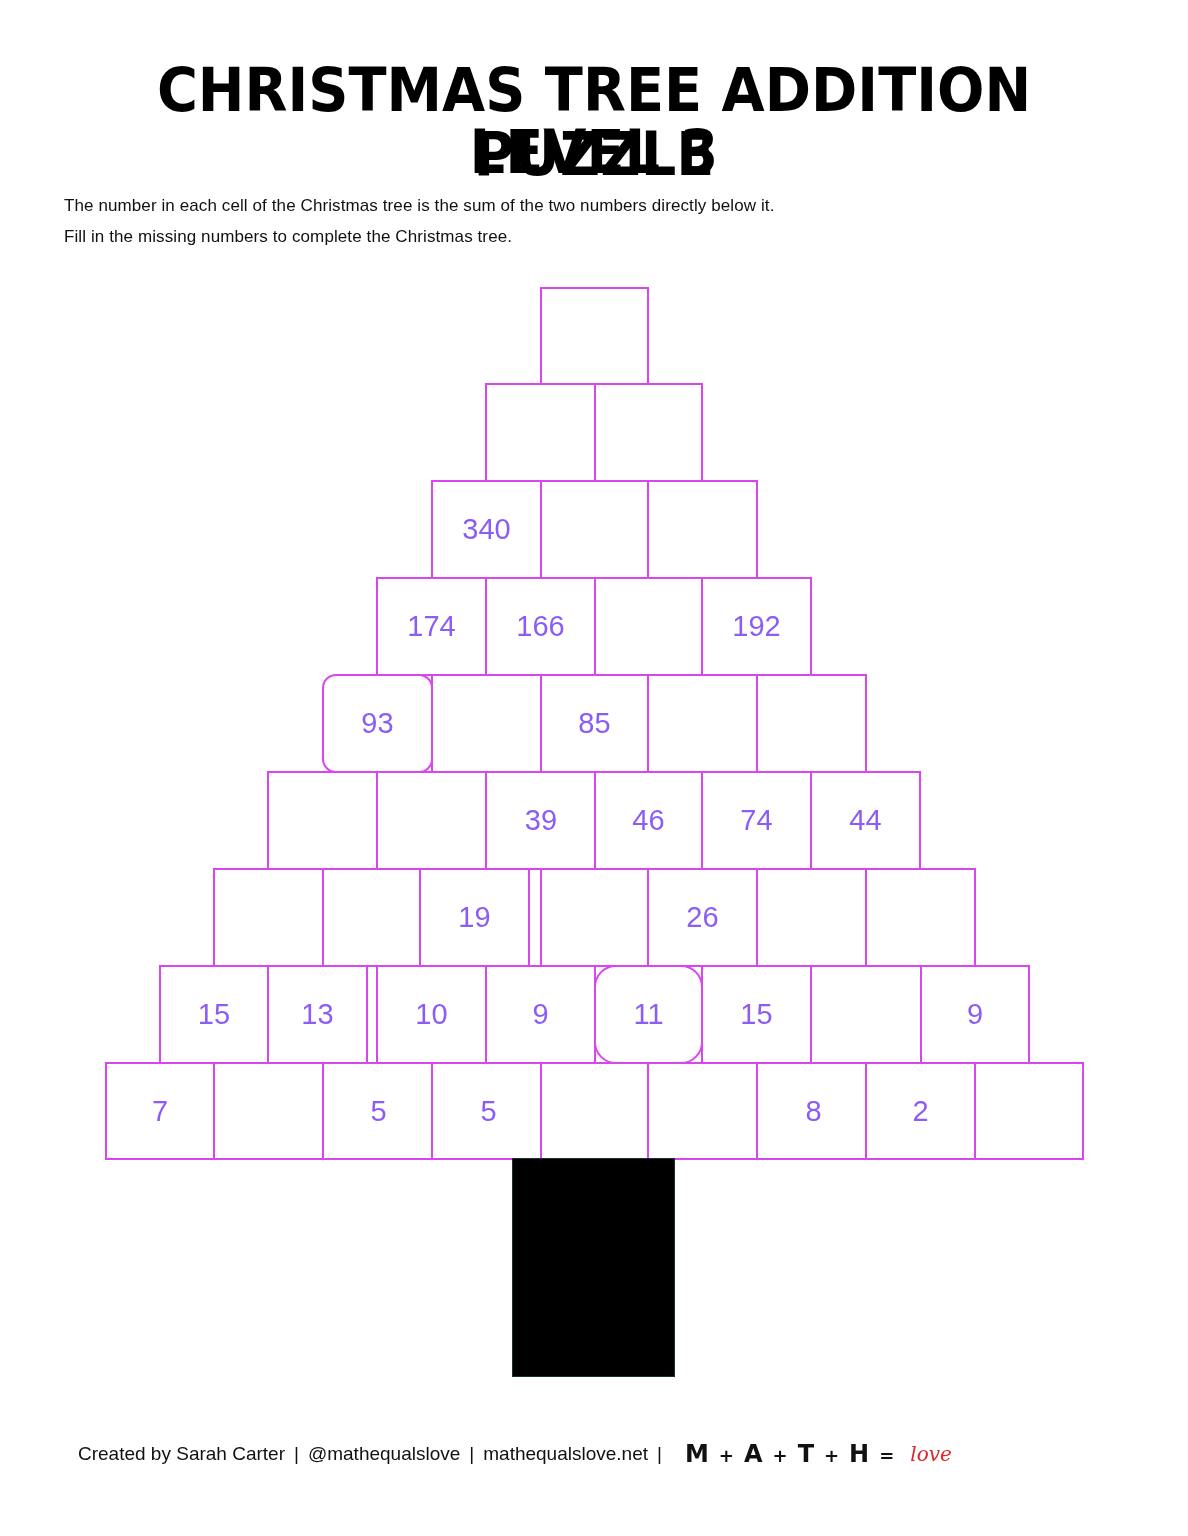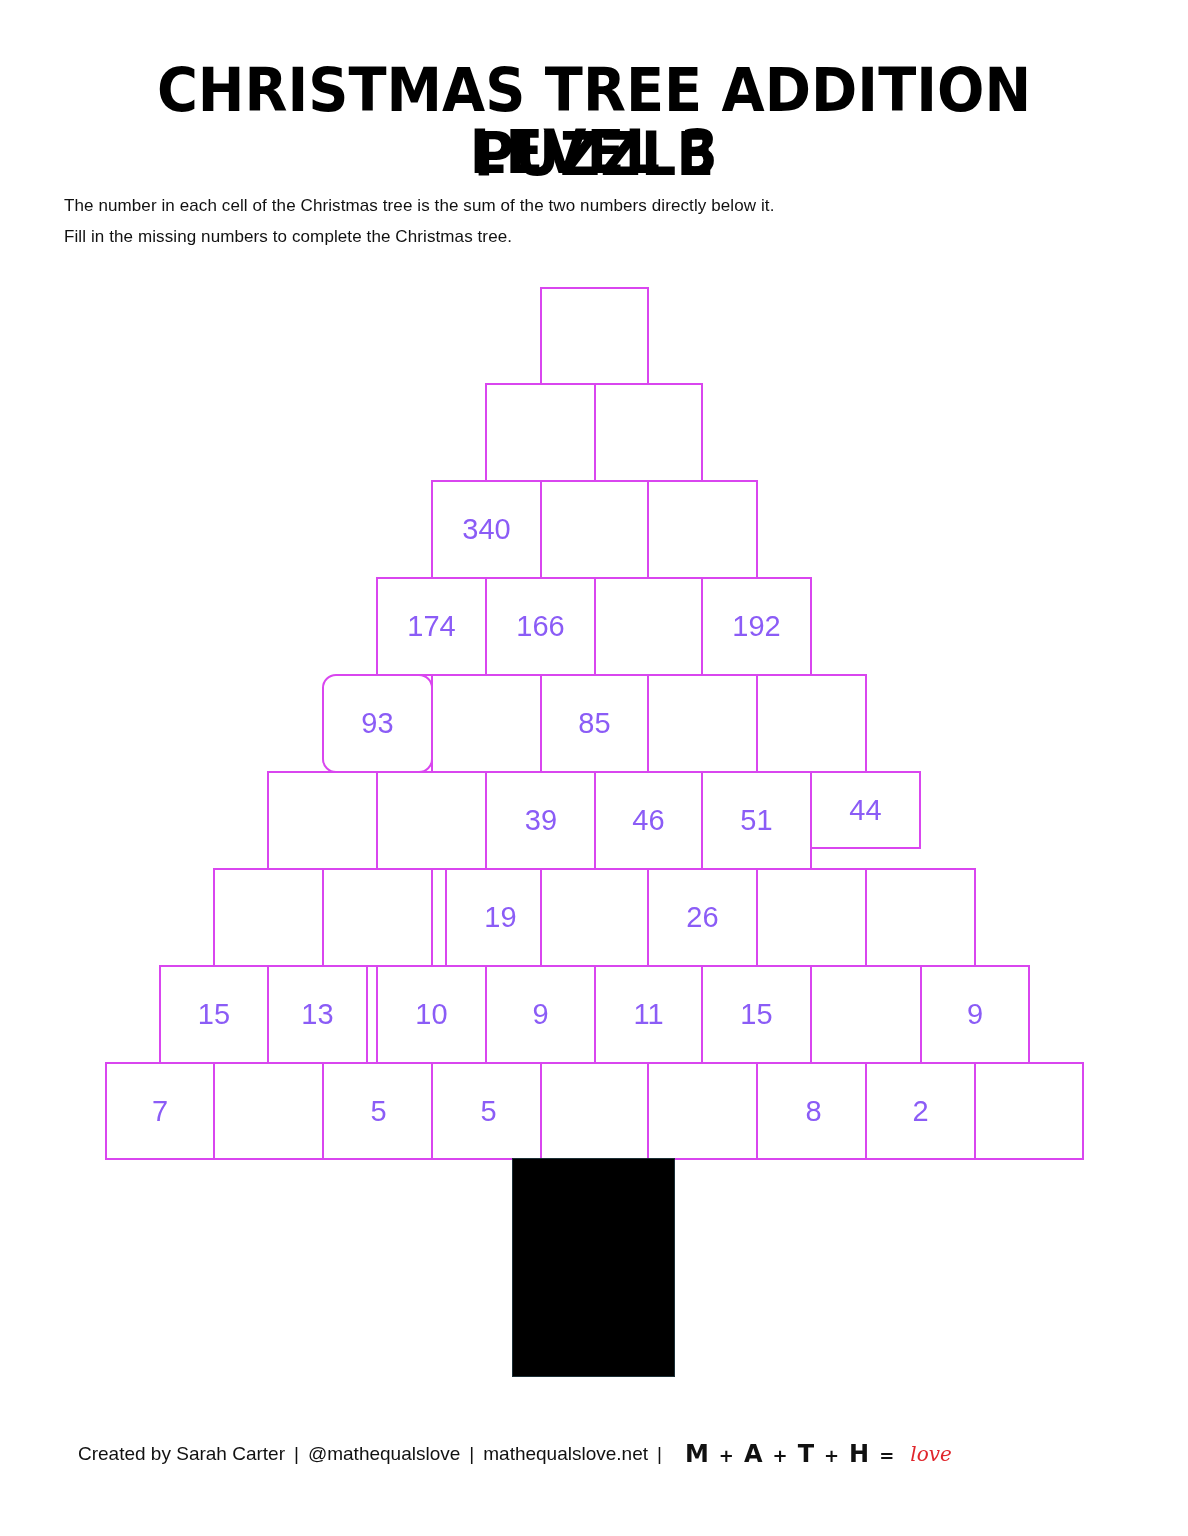--- a/index.html
+++ b/index.html
@@ -46,36 +46,36 @@
   <div class="cell" style="left:322px;top:674px;width:111px;height:99px;border-radius:14px;">93</div>
   <div class="cell" style="left:431px;top:674px;width:111px;height:99px;"></div>
   <div class="cell" style="left:540px;top:674px;width:109px;height:99px;">85</div>
   <div class="cell" style="left:647px;top:674px;width:111px;height:99px;"></div>
   <div class="cell" style="left:756px;top:674px;width:111px;height:99px;"></div>
 
   <div class="cell" style="left:267px;top:771px;width:111px;height:99px;"></div>
   <div class="cell" style="left:376px;top:771px;width:111px;height:99px;"></div>
   <div class="cell" style="left:485px;top:771px;width:111px;height:99px;padding-left:1px;">39</div>
   <div class="cell" style="left:594px;top:771px;width:109px;height:99px;text-align:right;">46</div>
-  <div class="cell" style="left:701px;top:771px;width:111px;height:99px;">51</div>
-  <div class="cell" style="left:810px;top:771px;width:111px;height:78px;">44</div>
+  <div class="cell" style="left:701px;top:771px;width:111px;height:99px;">74</div>
+  <div class="cell" style="left:810px;top:771px;width:111px;height:99px;">44</div>
 
   <div class="cell" style="left:213px;top:868px;width:111px;height:99px;"></div>
   <div class="cell" style="left:322px;top:868px;width:111px;height:99px;"></div>
-  <div class="cell" style="left:445px;top:868px;width:111px;height:99px;padding-left:0;">19</div>
+  <div class="cell" style="left:419px;top:868px;width:111px;height:99px;padding-left:0;">19</div>
   <div class="cell" style="left:540px;top:868px;width:109px;height:99px;"></div>
   <div class="cell" style="left:647px;top:868px;width:111px;height:99px;">26</div>
   <div class="cell" style="left:756px;top:868px;width:111px;height:99px;"></div>
   <div class="cell" style="left:865px;top:868px;width:111px;height:99px;"></div>
 
   <div class="cell" style="left:159px;top:965px;width:110px;height:99px;">15</div>
   <div class="cell" style="left:267px;top:965px;width:101px;height:99px;">13</div>
   <div class="cell" style="left:376px;top:965px;width:111px;height:99px;">10</div>
   <div class="cell" style="left:485px;top:965px;width:111px;height:99px;">9</div>
-  <div class="cell" style="left:594px;top:965px;width:109px;height:99px;">11</div>
+  <div class="cell" style="left:594px;top:965px;width:109px;height:99px;border-radius:22px;">11</div>
   <div class="cell" style="left:701px;top:965px;width:111px;height:99px;">15</div>
   <div class="cell" style="left:810px;top:965px;width:112px;height:99px;"></div>
   <div class="cell" style="left:920px;top:965px;width:110px;height:99px;">9</div>
 
   <div class="cell" style="left:105px;top:1062px;width:110px;height:98px;">7</div>
   <div class="cell" style="left:213px;top:1062px;width:111px;height:98px;"></div>
   <div class="cell" style="left:322px;top:1062px;width:111px;height:98px;padding-left:2px;">5</div>
   <div class="cell" style="left:431px;top:1062px;width:111px;height:98px;padding-left:4px;">5</div>
   <div class="cell" style="left:540px;top:1062px;width:109px;height:98px;"></div>
   <div class="cell" style="left:647px;top:1062px;width:111px;height:98px;"></div>

